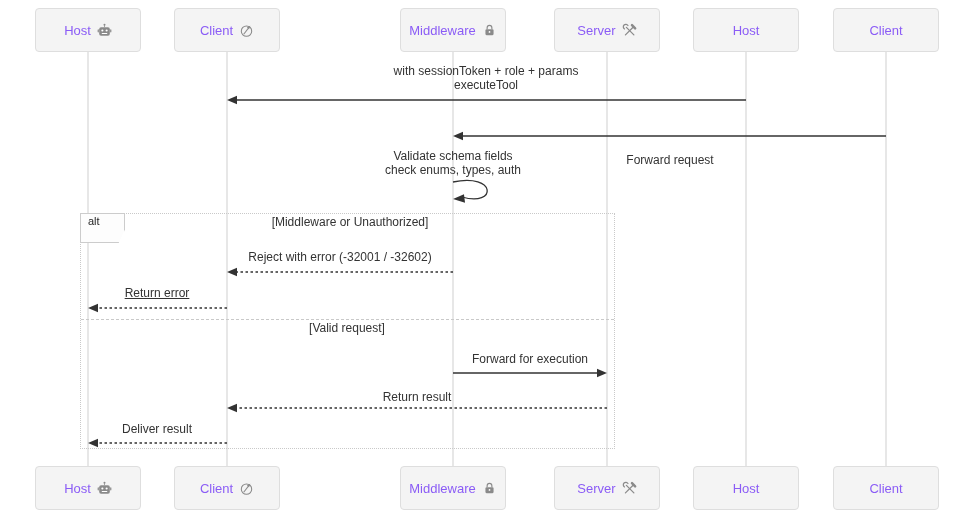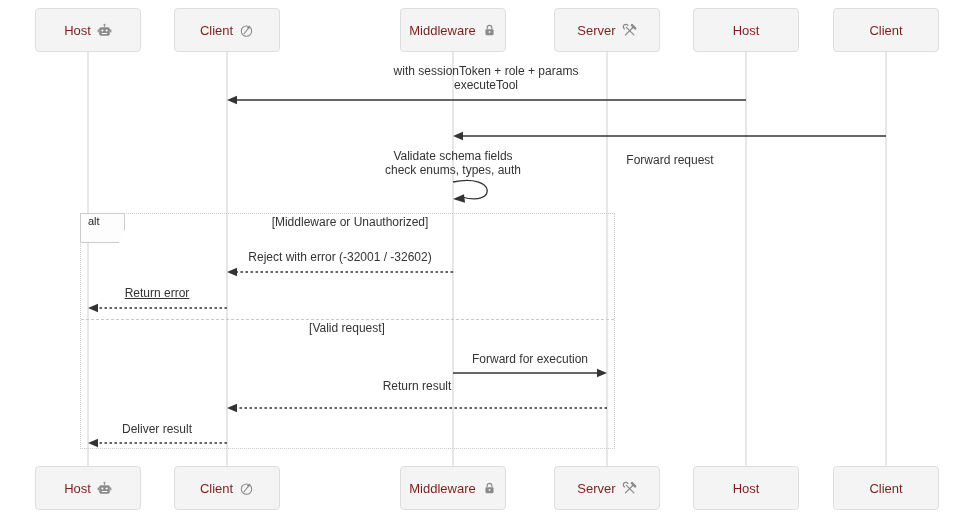--- a/index.html
+++ b/index.html
@@ -5,21 +5,21 @@
   html,body{margin:0;padding:0;background:#ffffff;}
   .canvas{
     position:relative;width:975px;height:519px;background:#ffffff;
     font-family:"Liberation Sans",sans-serif;color:#262626;overflow:hidden;
   }
   .arrows{position:absolute;left:0;top:0;width:975px;height:519px;}
   .pbox{
     position:absolute;width:106px;height:44px;box-sizing:border-box;
     background:#f4f4f4;border:1px solid #dedede;border-radius:4px;
     display:flex;align-items:center;justify-content:center;gap:6px;
-    font-size:13px;color:#7f1d1d;
+    font-size:13px;color:#8b5cf6;
   }
   .picon{width:15px;height:15px;flex:0 0 auto;}
   .msg{
     position:absolute;transform:translateX(-50%);text-align:center;
     font-size:12px;line-height:14px;color:#333333;white-space:nowrap;
   }
   .msg span{display:block;}
   .altframe{
     position:absolute;left:80px;top:213px;width:535px;height:236px;
     box-sizing:border-box;border:1px dotted #c9c9c9;
@@ -108,21 +108,21 @@
     <span>executeTool</span>
   </div>
   <div class="msg" style="left:670px;top:113px;margin-top:40px;">Forward request</div>
   <div class="msg" style="left:453px;top:149px;">
     <span>Validate schema fields</span>
     <span>check enums, types, auth</span>
   </div>
   <div class="msg" style="left:340px;top:250px;">Reject with error (-32001 / -32602)</div>
   <div class="msg" style="left:157px;top:286px;text-decoration:underline;">Return error</div>
   <div class="msg" style="left:530px;top:352px;">Forward for execution</div>
-  <div class="msg" style="left:417px;top:379px;">Return result</div>
+  <div class="msg" style="left:417px;top:390px;">Return result</div>
   <div class="msg" style="left:157px;top:422px;">Deliver result</div>
 
   <div class="pbox" style="left:35px;top:8px;">
     <span>Host</span>
     <svg class="picon" viewBox="0 0 24 24">
       <circle cx="12" cy="2.6" r="1.6" fill="#8a8a8a"></circle>
         <rect x="11.4" y="3.6" width="1.2" height="3" fill="#8a8a8a"></rect>
       <rect x="1" y="10" width="2" height="5" rx="1" fill="#8a8a8a"></rect>
         <rect x="21" y="10" width="2" height="5" rx="1" fill="#8a8a8a"></rect>
       <rect x="3.5" y="6.8" width="17" height="13.5" rx="3" fill="#8a8a8a"></rect>

